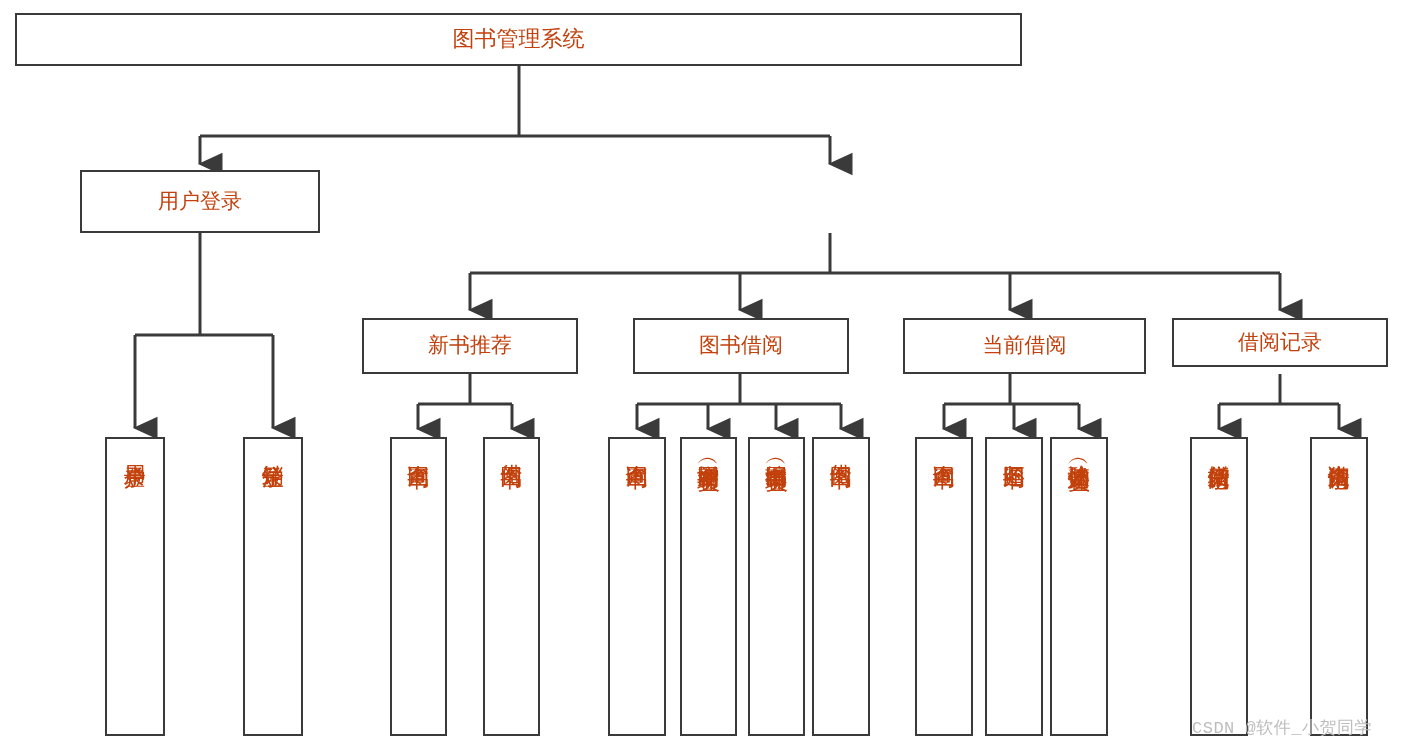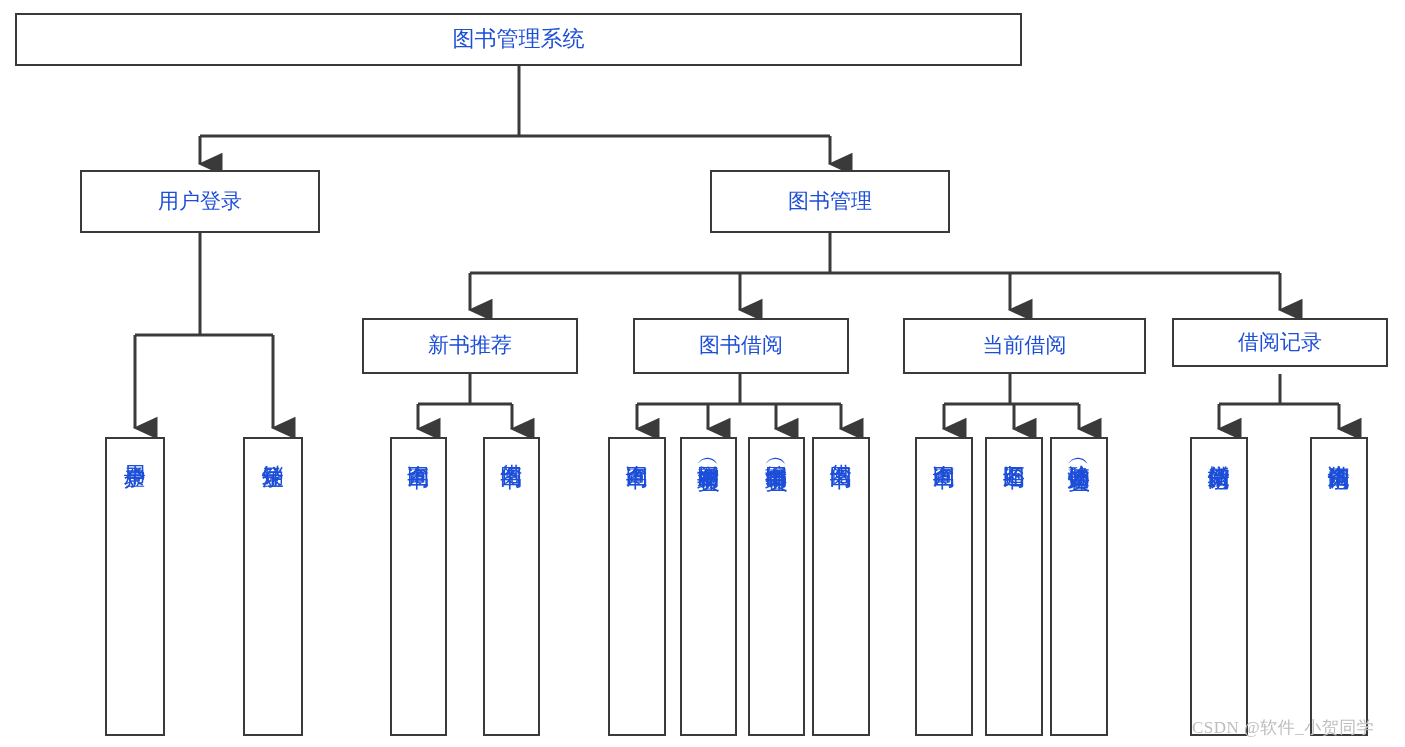--- a/index.html
+++ b/index.html
@@ -28,21 +28,21 @@
     position: absolute;
     box-sizing: border-box;
     background: #ffffff;
     border: 2px solid #3a3a3a;
     display: flex;
     align-items: center;
     justify-content: center;
     z-index: 3;
   }
   .node .label {
-    color: #1d4ed8;
+    color: #c2410c;
     line-height: 1.12;
     text-align: center;
     letter-spacing: 0px;
   }
   .node.horiz .label {
     font-size: 21px;
     white-space: nowrap;
   }
   .node.vert {
     align-items: flex-start;
@@ -57,21 +57,21 @@
     max-height: 100%;
   }
   .node.root .label { font-size: 22px; }
   .watermark {
     position: absolute;
     color: #bdbdbd;
     font-size: 17px;
     letter-spacing: 0.5px;
     white-space: nowrap;
     z-index: 5;
-    font-family: Liberation Serif, serif;
+    font-family: Liberation Mono, monospace;
   }
 </style>
 </head>
 <body>
 
 <div id="canvas">
 
   <svg id="edges" viewBox="0 0 1405 747" width="1405" height="747" xmlns="http://www.w3.org/2000/svg">
     <defs>
       <marker id="arrow" viewBox="0 0 12 12" refX="6" refY="10" markerWidth="8" markerHeight="8" orient="auto-start-reverse">
@@ -128,23 +128,20 @@
     </g>
   </svg>
 
   <div class="node horiz root" style="left:15px; top:13px; width:1007px; height:53px;">
     <span class="label">图书管理系统</span>
   </div>
 
   <div class="node horiz" style="left:80px; top:170px; width:240px; height:63px;">
     <span class="label">用户登录</span>
   </div>
-  <div class="node horiz" style="left:710px; top:170px; width:240px; height:63px;">
-    <span class="label">图书管理</span>
-  </div>
 
   <div class="node horiz" style="left:362px; top:318px; width:216px; height:56px;">
     <span class="label">新书推荐</span>
   </div>
   <div class="node horiz" style="left:633px; top:318px; width:216px; height:56px;">
     <span class="label">图书借阅</span>
   </div>
   <div class="node horiz" style="left:903px; top:318px; width:243px; height:56px;">
     <span class="label">当前借阅</span>
   </div>

